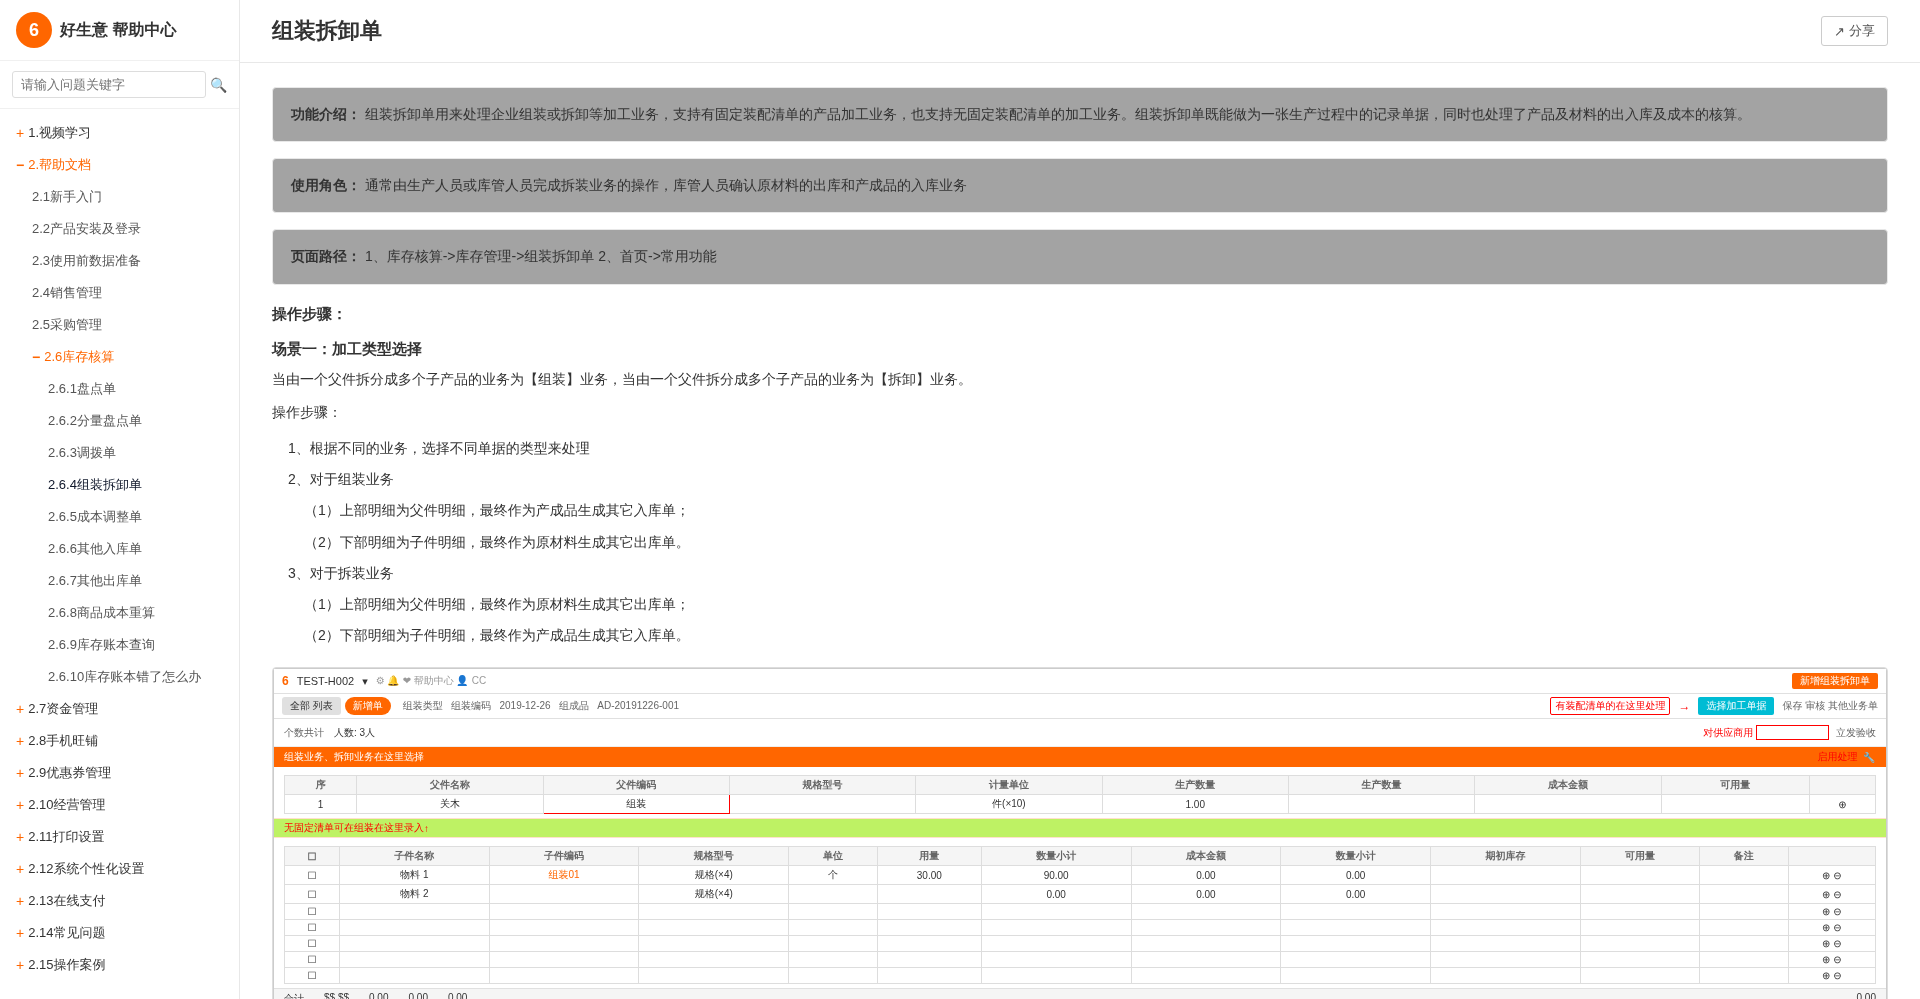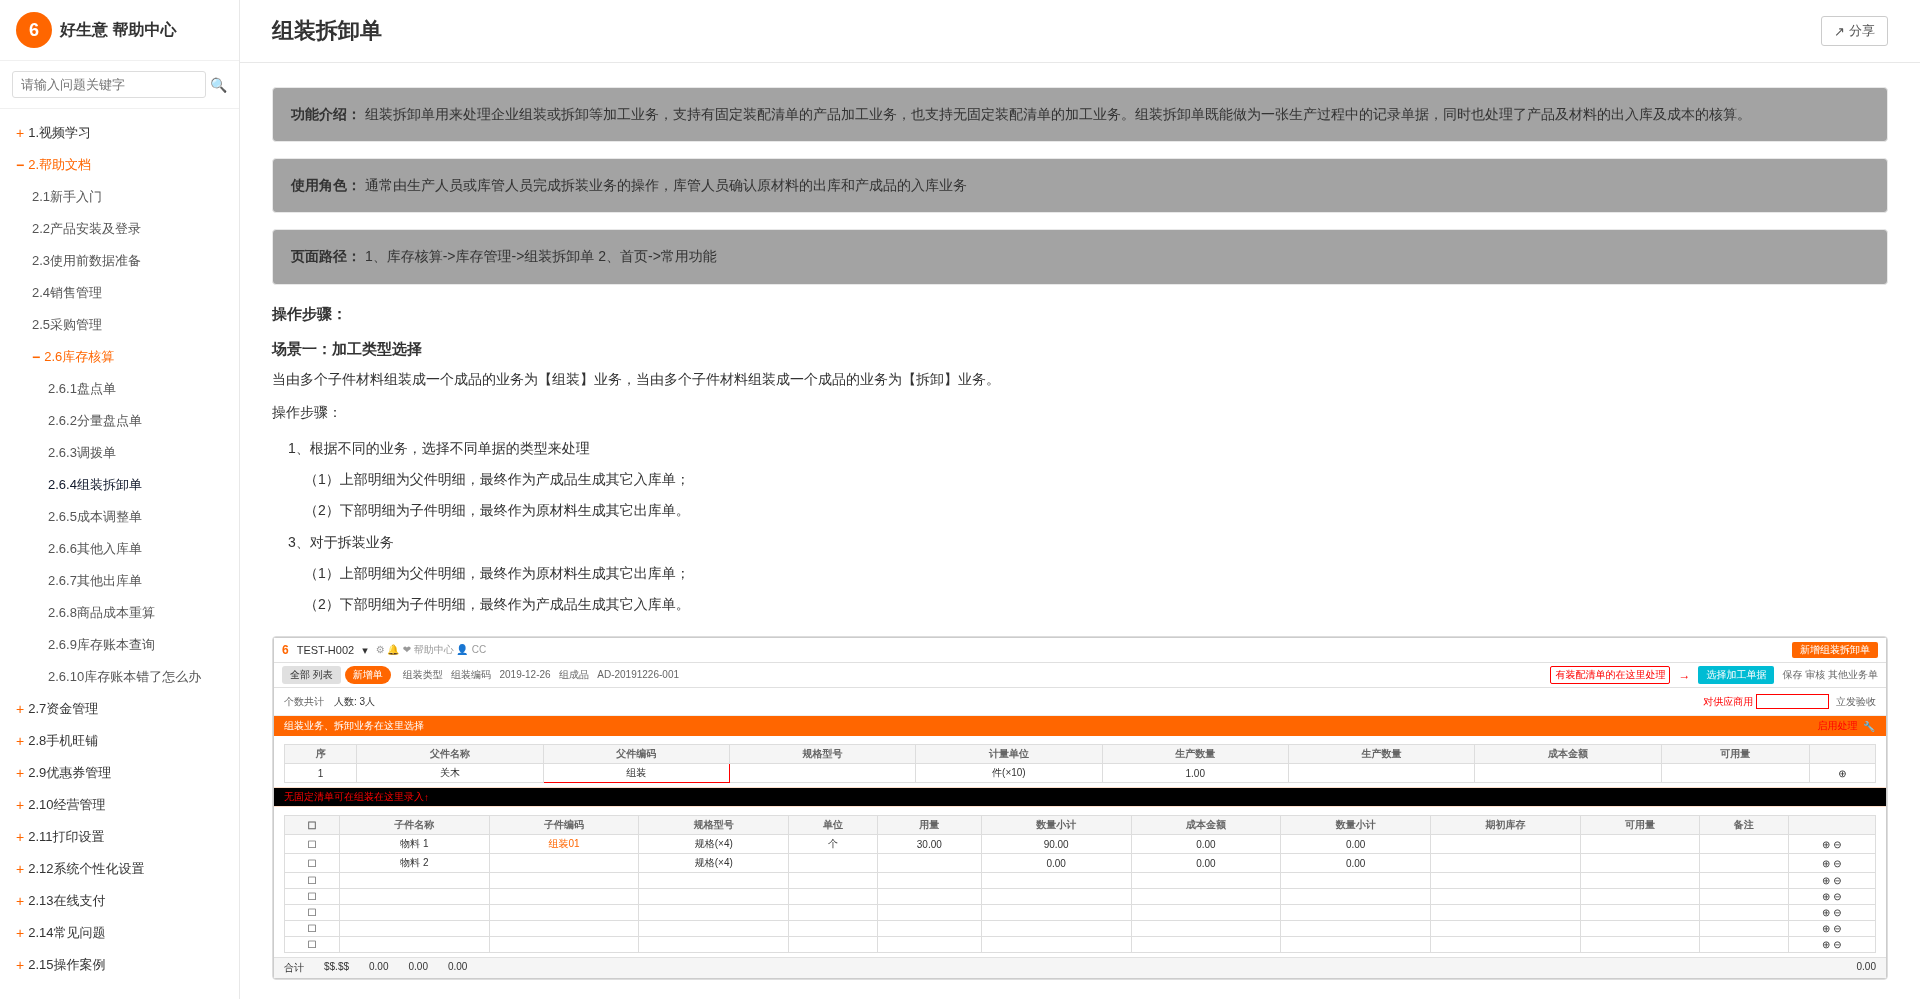--- a/index.html
+++ b/index.html
@@ -269,25 +269,26 @@
 
     <div class="info-block">
       <span class="label">页面路径：</span>
       <span>1、库存核算-&gt;库存管理-&gt;组装拆卸单  2、首页-&gt;常用功能</span>
     </div>
 
     <div class="section-title">操作步骤：</div>
 
     <div class="scene-title">场景一：加工类型选择</div>
     <div class="content-text">
-      <span>当由多个子件材料组装成一个成品的业务为【组装】业务，当由多个子件材料组装成一个成品的业务为【拆卸】业务。</span>
+      <span>当由一个父件拆分成多个子产品的业务为【组装】业务，当由一个父件拆分成多个子产品的业务为【拆卸】业务。</span>
     </div>
 
     <div class="content-text">操作步骤：</div>
     <div class="list-item">1、根据不同的业务，选择不同单据的类型来处理</div>
+    <div class="list-item">2、对于组装业务</div>
     <div class="sub-item">（1）上部明细为父件明细，最终作为产成品生成其它入库单；</div>
     <div class="sub-item">（2）下部明细为子件明细，最终作为原材料生成其它出库单。</div>
     <div class="list-item">3、对于拆装业务</div>
     <div class="sub-item">（1）上部明细为父件明细，最终作为原材料生成其它出库单；</div>
     <div class="sub-item">（2）下部明细为子件明细，最终作为产成品生成其它入库单。</div>
 
     <div class="screenshot-container">
       <div class="screen-inner">
 
         <div class="screen-top-bar">
@@ -358,21 +359,21 @@
                 <td>1.00</td>
                 <td></td>
                 <td></td>
                 <td></td>
                 <td>⊕</td>
               </tr>
             </tbody>
           </table>
         </div>
 
-        <div style="background:#000000;padding:2px 10px;font-size:10px;color:#ff0000;display:flex;align-items:center;gap:0;border-top:1px solid #ffe0cc;border-bottom:1px solid #ffe0cc;">
+        <div style="background:#bef264;padding:2px 10px;font-size:10px;color:#ff0000;display:flex;align-items:center;gap:0;border-top:1px solid #ffe0cc;border-bottom:1px solid #ffe0cc;">
           <span>无固定清单可在组装在这里录入</span>
           <span>↑</span>
         </div>
 
         <div style="padding:4px 10px;background:#fff;">
           <table class="table-mock">
             <thead>
               <tr>
                 <th>☐</th>
                 <th>子件名称</th>

